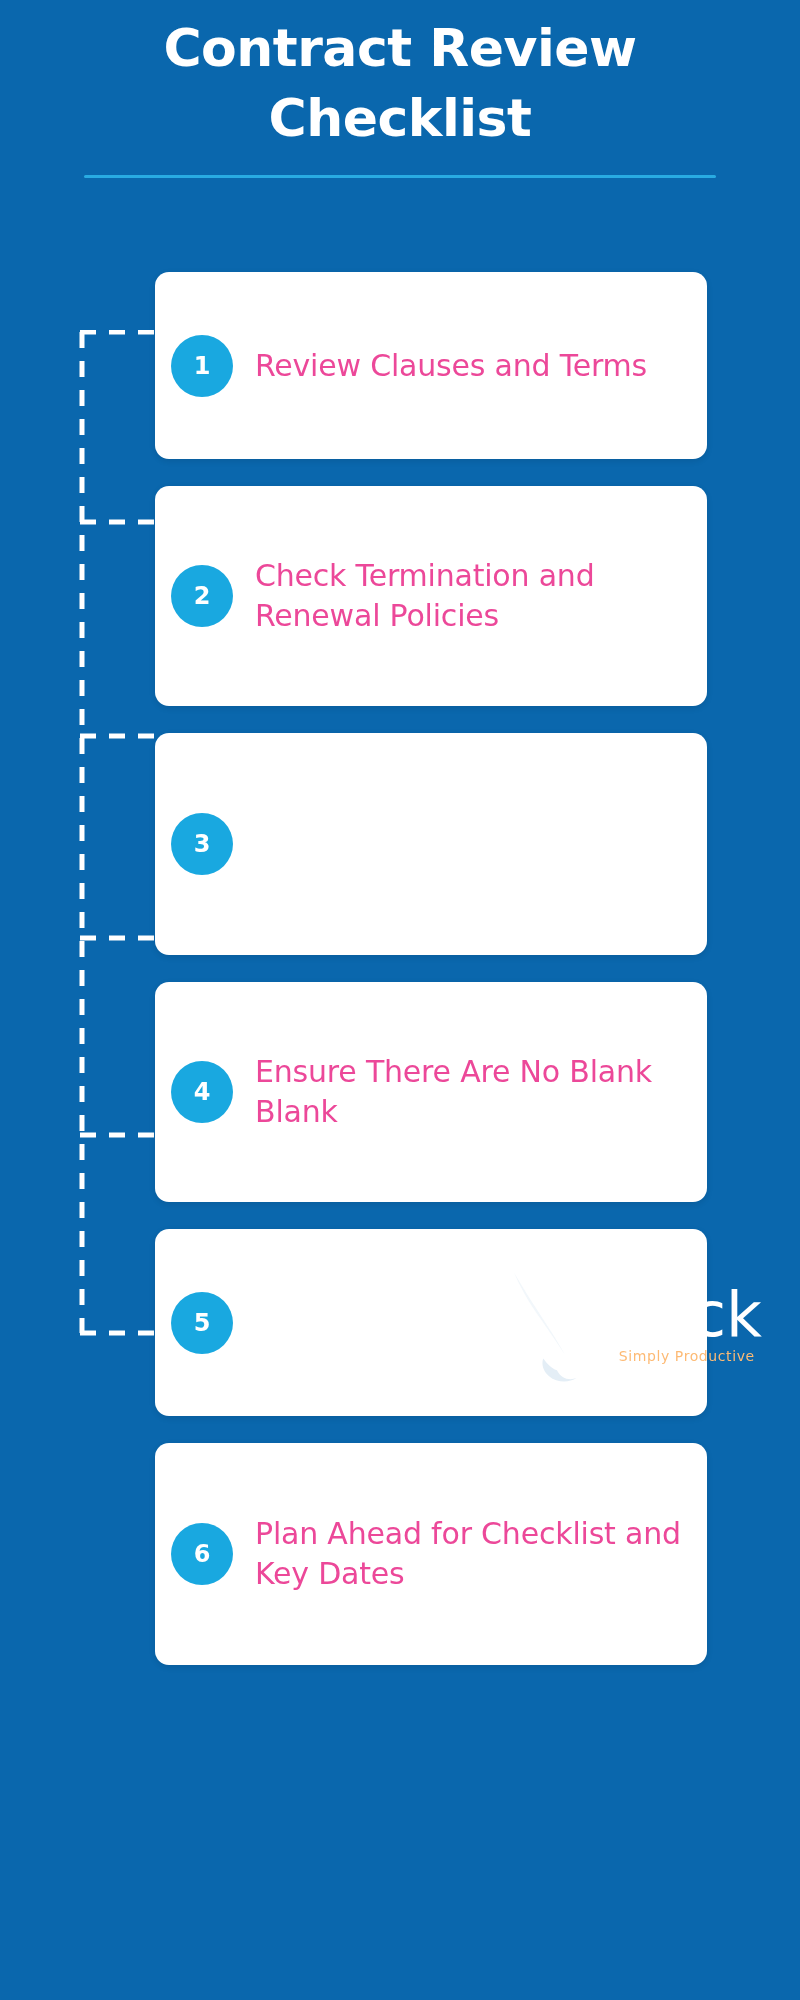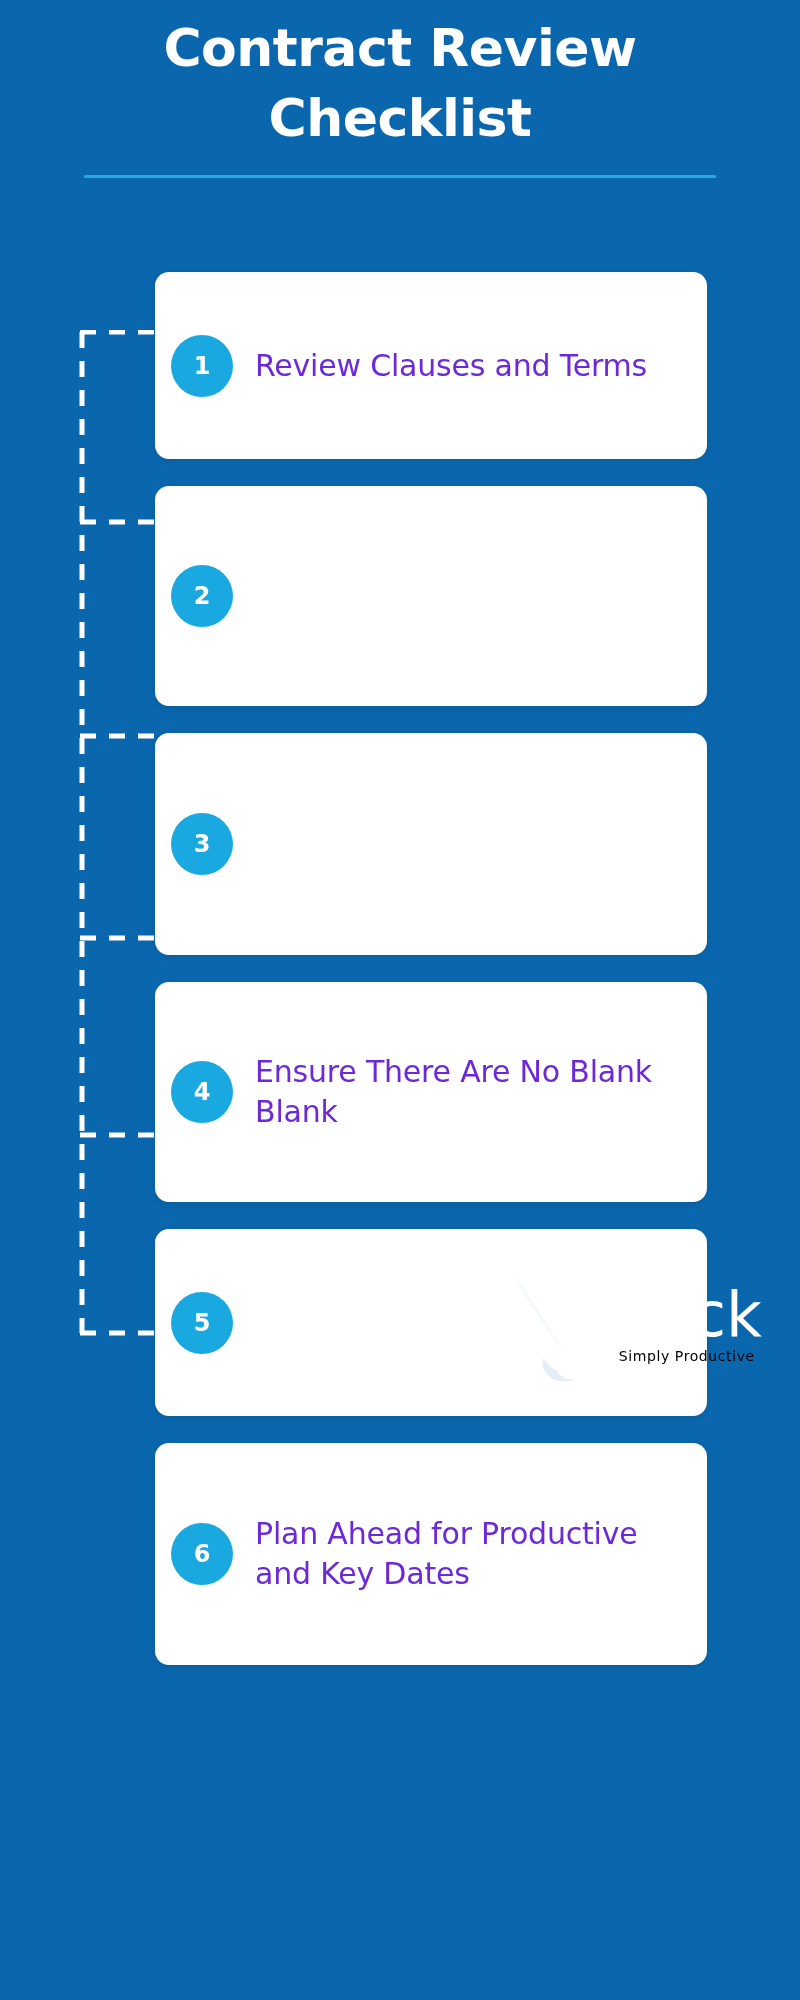--- a/index.html
+++ b/index.html
@@ -72,21 +72,21 @@
     background:#19a8e0;
     color:#ffffff;
     font-size:24px;
     font-weight:bold;
     display:flex;
     align-items:center;
     justify-content:center;
     margin-right:22px;
   }
   .card-text {
-    color:#6d28d9;
+    color:#ec4899;
     font-size:30px;
     line-height:1.33;
     font-weight:normal;
     letter-spacing:-0.2px;
   }
 
   
   .card.h1 { min-height:187px; }
   .card.h2 { min-height:220px; }
   .card.h3 { min-height:222px; }
@@ -112,21 +112,21 @@
   .logo-mark { width:110px; height:118px; display:block; }
   .logo-text-block { display:flex; flex-direction:column; align-items:flex-start; }
   .logo-word {
     color:#ffffff;
     font-size:62px;
     line-height:0.95;
     font-weight:normal;
     letter-spacing:0px;
   }
   .logo-tag {
-    color:#000000;
+    color:#fdba74;
     font-size:14px;
     letter-spacing:0.6px;
     margin-top:4px;
     margin-left:4px;
   }
 </style>
 </head>
 <body>
 
 <div class="poster">
@@ -157,38 +157,39 @@
 
   <div class="cards">
 
     <div class="card h1">
       <div class="card-num">1</div>
       <div class="card-text">Review Clauses and Terms</div>
     </div>
 
     <div class="card h2">
       <div class="card-num">2</div>
+      <div class="card-text">Check Termination and Renewal Policies</div>
     </div>
 
     <div class="card h3">
       <div class="card-num">3</div>
     </div>
 
     <div class="card h4">
       <div class="card-num">4</div>
       <div class="card-text">Ensure There Are No Blank Blank</div>
     </div>
 
     <div class="card h5">
       <div class="card-num">5</div>
     </div>
 
     <div class="card h6">
       <div class="card-num">6</div>
-      <div class="card-text">Plan Ahead for Productive and Key Dates</div>
+      <div class="card-text">Plan Ahead for Checklist and Key Dates</div>
     </div>
 
   </div>
 
   <div class="footer">
     <div class="logo-wrap">
       <svg class="logo-mark" viewBox="0 0 110 120">
         <path d="M14 6 C 46 30, 70 52, 86 76 C 96 92, 92 108, 78 114 C 70 117, 62 114, 58 106 C 66 104, 70 98, 66 90 C 56 70, 36 44, 14 6 Z" fill="#ffffff"></path>
         <path d="M58 106 C 62 114, 70 117, 78 114 C 70 119, 58 119, 50 112 C 44 107, 42 100, 44 94 C 48 99, 52 104, 58 106 Z" fill="#e4eef6"></path>
         <path d="M14 6 C 36 44, 56 70, 66 90 C 62 84, 50 66, 36 46 C 28 34, 20 20, 14 6 Z" fill="#f2f7fb"></path>

